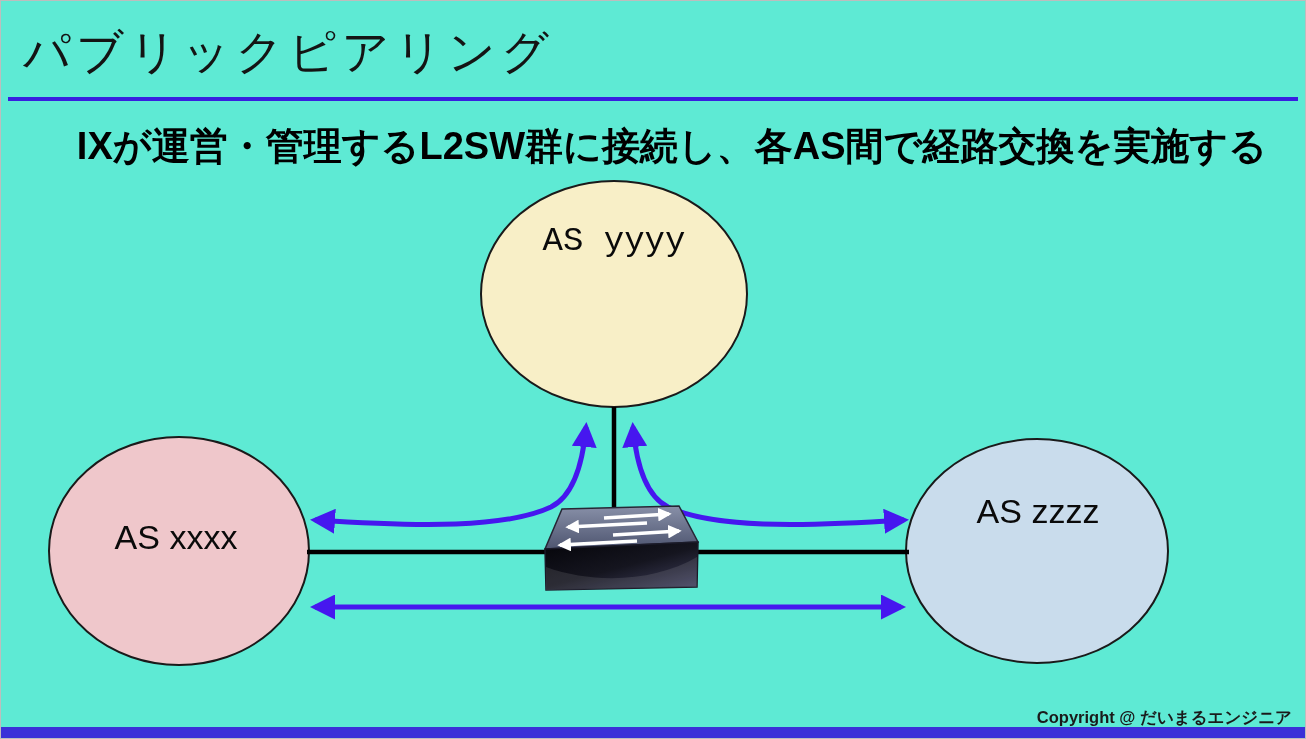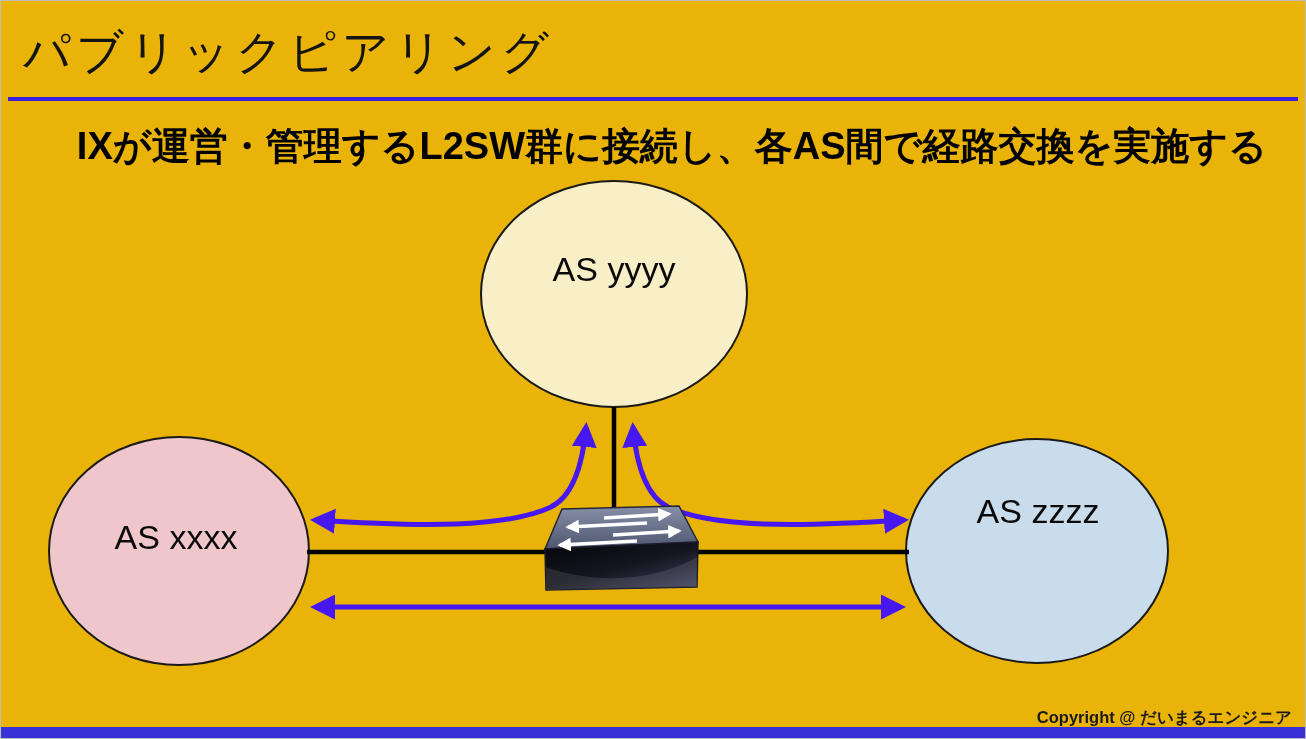--- a/index.html
+++ b/index.html
@@ -1,21 +1,21 @@
 <!DOCTYPE html>
 <html><head>
 <meta charset="utf-8">
 <style>
   html,body{margin:0;padding:0;background:#fff;}
   #slide{
     position:relative;
     width:1306px;height:739px;
     box-sizing:border-box;
     border:1px solid #bdbdbd;
-    background:#eab308;
+    background:#5eead4;
     overflow:hidden;
     font-family:"Liberation Sans", sans-serif;
   }
   .abs{position:absolute;}
   #title{
     left:22px;top:20px;
     font-size:47px;font-weight:300;color:#141414;
     letter-spacing:5px;white-space:nowrap;
   }
   #divider{
@@ -88,21 +88,21 @@
       <polygon points="561,508 678,505 697,541 544,548" fill="url(#gradTop)" stroke="#262635" stroke-width="1.5"></polygon>
       <polygon points="544,548 697,541 696,586 545,589" fill="url(#gradFront)" stroke="#1a1a28" stroke-width="1.5"></polygon>
       <path d="M 545 589 L 696 586 L 696 556 C 655 580 595 584 545 566 Z" fill="#ffffff" opacity="0.10"></path>
       <path d="M 603 517 L 668 513" stroke="#ffffff" stroke-width="3.4" fill="none" marker-end="url(#mWhite)"></path>
       <path d="M 646 522 L 567 526" stroke="#ffffff" stroke-width="3.4" fill="none" marker-end="url(#mWhite)"></path>
       <path d="M 612 534 L 678 530" stroke="#ffffff" stroke-width="3.4" fill="none" marker-end="url(#mWhite)"></path>
       <path d="M 636 540 L 559 544" stroke="#ffffff" stroke-width="3.4" fill="none" marker-end="url(#mWhite)"></path>
     </g>
   </svg>
 
-  <div class="abs node-label" style="left:613px;top:268px;">AS yyyy</div>
+  <div class="abs node-label" style="left:613px;top:240px;font-family:Liberation Mono, monospace;">AS yyyy</div>
   <div class="abs node-label" style="left:175px;top:536px;">AS xxxx</div>
   <div id="copyright" class="abs">Copyright @ だいまるエンジニア</div>
 
   <div class="abs node-label" style="left:1037px;top:510px;">AS zzzz</div>
 
   <div id="footer-bar" class="abs" style="background: rgb(58, 48, 216);"></div>
 
 </div>
 
 </body></html>

